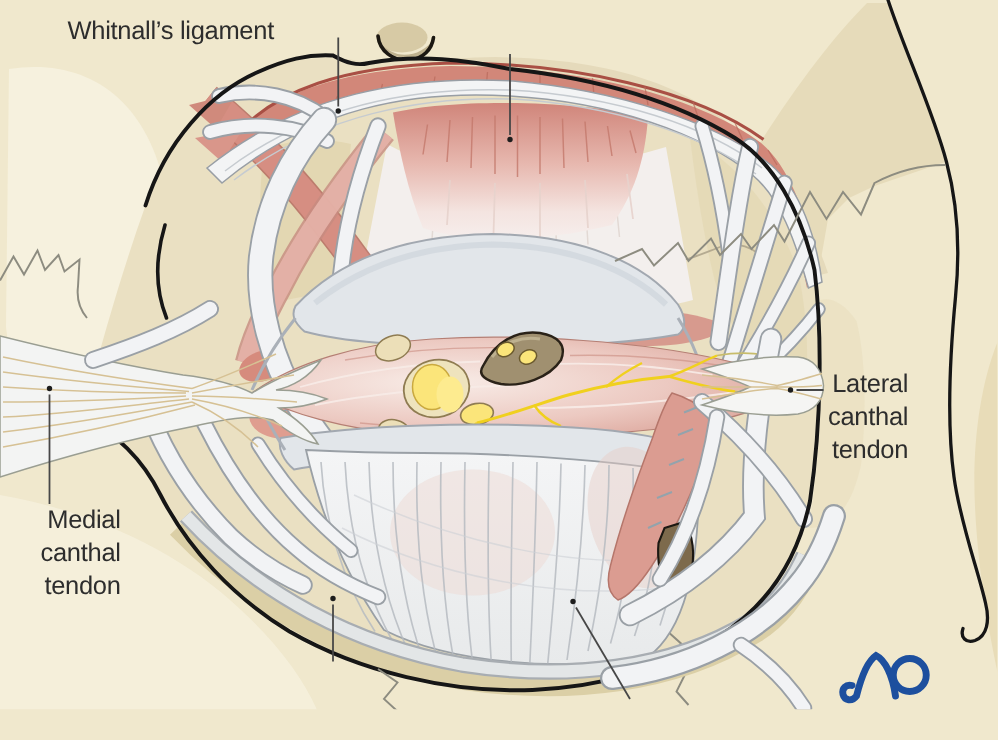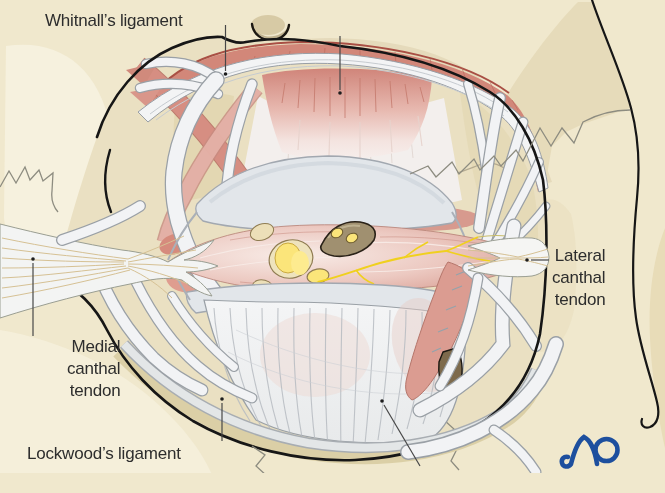--- a/index.html
+++ b/index.html
@@ -247,17 +247,16 @@
   <g stroke="#1d4f9e" fill="none" stroke-linecap="round">
     <path d="M568,457 C564,456 561,459 562,463 C563,467 568,468 571,464 C574,452 578,441 584,437 C590,440 595,450 597,464" stroke-width="4.6"></path>
     <circle cx="606.5" cy="450" r="11" stroke-width="4.6"></circle>
   </g>
 </svg>
 
   <div class="lbl" style="left:45px;top:10px;">Whitnall’s ligament</div>
   <div class="lbl ml" style="left:552px;top:245px;">Lateral
 canthal
 tendon</div>
-  <div class="lbl ml" style="left:27px;top:336px;margin-left:40px;">Medial
+  <div class="lbl ml" style="left:27px;top:336px;">Medial
 canthal
 tendon</div>
-  <div class="lbl" style="left:27px;top:443px;">Lockwood’s ligament</div>
 </div>
 
 </body></html>

